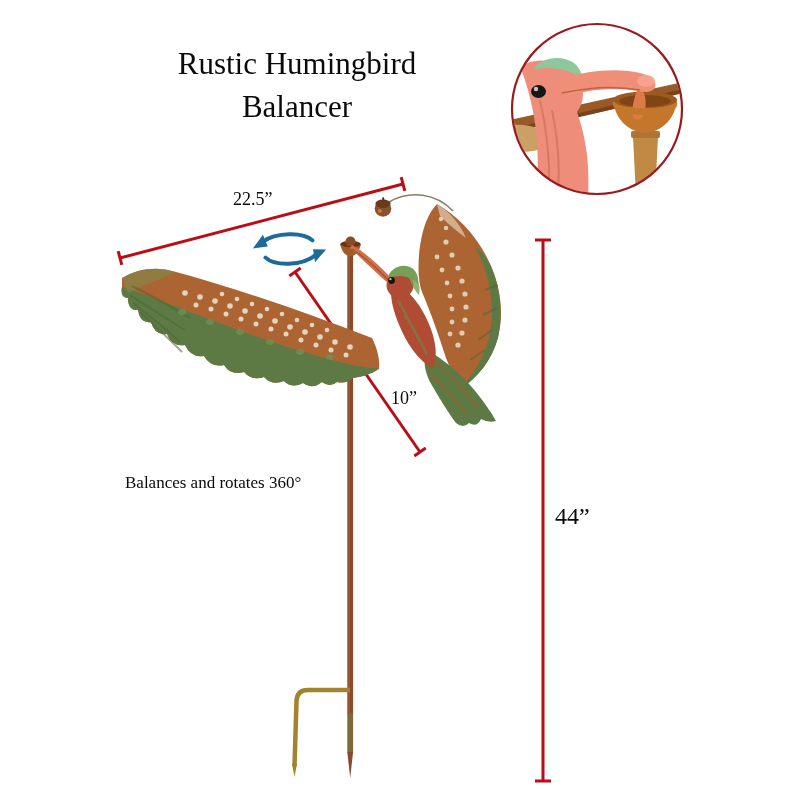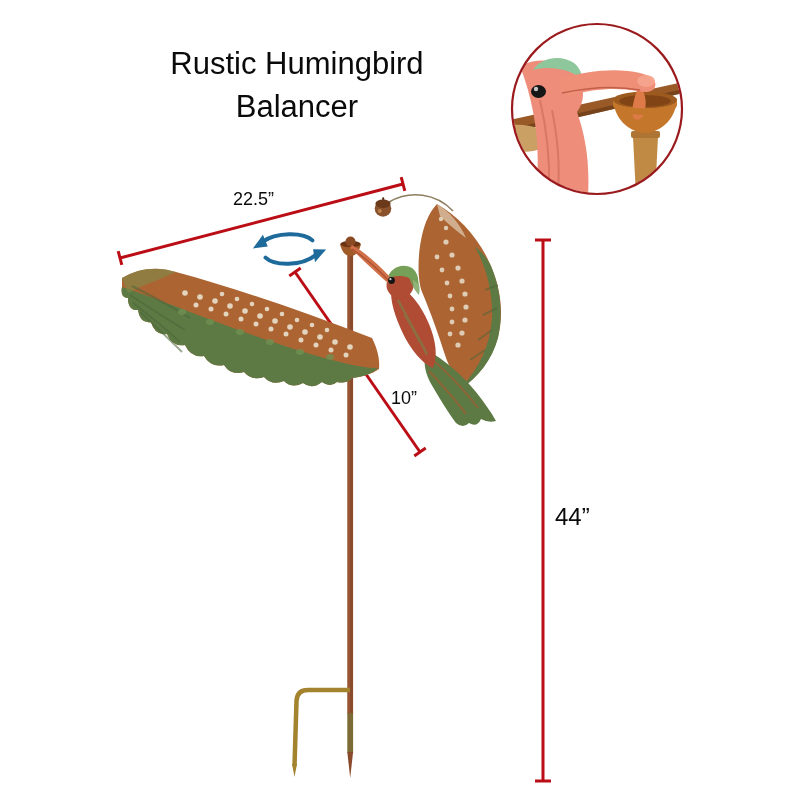--- a/index.html
+++ b/index.html
@@ -1,19 +1,19 @@
 <!DOCTYPE html>
 <html style="--background: #ffffff; --title-text: #0a0a0a; --dimension-line: #bb0d15; --inset-border: #9b1a1d; --rotation-arrows: #1d6a9b; --rust-metal: #ad6433; --patina-green: #5d7a45; --body-red: #b04c34; --pole-brown: #8a4a2c; --brass-foot: #a3832e;"><head>
 <meta charset="utf-8">
 <style>
   html,body{margin:0;padding:0;background:#fff;}
   .canvas{
     position:relative;width:800px;height:800px;overflow:hidden;
     background:var(--background,#fff);
-    font-family:Liberation Sans, sans-serif;
+    font-family:Liberation Serif, serif;
   }
   .art{position:absolute;left:0;top:0;width:800px;height:800px;}
   .txt{position:absolute;color:var(--title-text,#0a0a0a);white-space:nowrap;}
   .title{
     left:57px;top:42px;width:480px;text-align:center;
     font-size:31px;line-height:43px;color:var(--title-text,#0a0a0a);
   }
   .dim-label{font-size:18px;}
   .lbl-width{left:233px;top:189px;}
   .lbl-beak{left:391px;top:388px;}
@@ -271,13 +271,14 @@
     <div>Rustic Humingbird</div>
     <div>Balancer</div>
   </div>
 
   <div class="txt dim-label lbl-width">22.5”</div>
 
   <div class="txt dim-label lbl-beak">10”</div>
 
   <div class="txt dim-label lbl-height">44”</div>
 
+  <div class="txt caption">Balances and rotates 360°</div>
 </div>
 
 </body></html>

